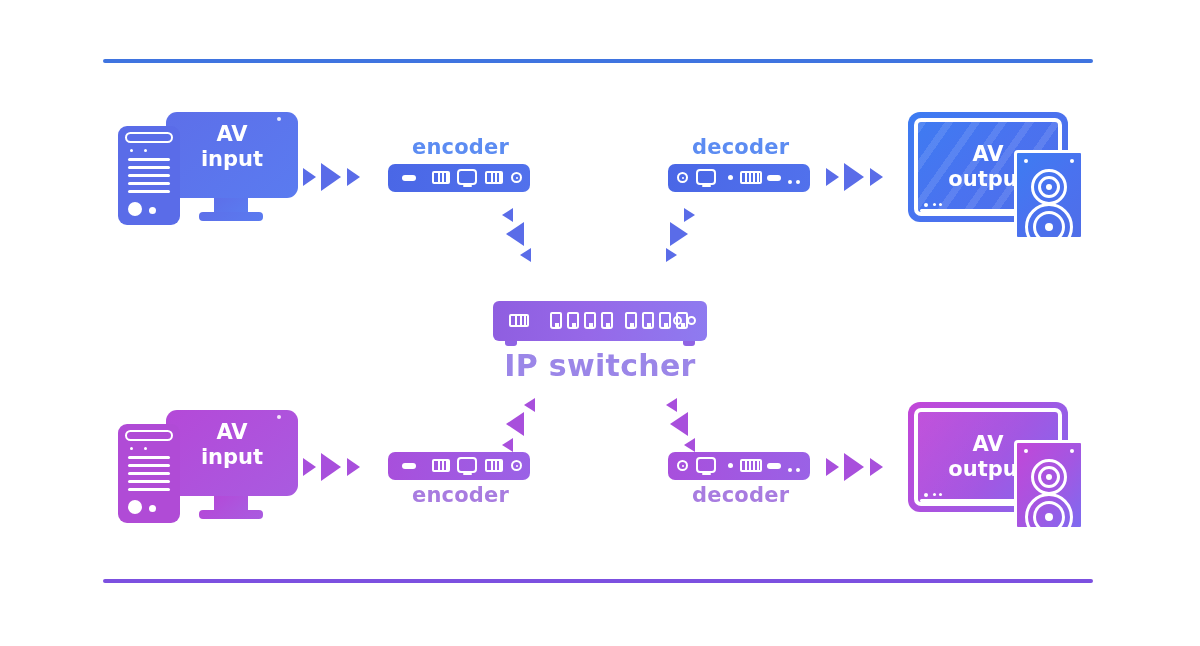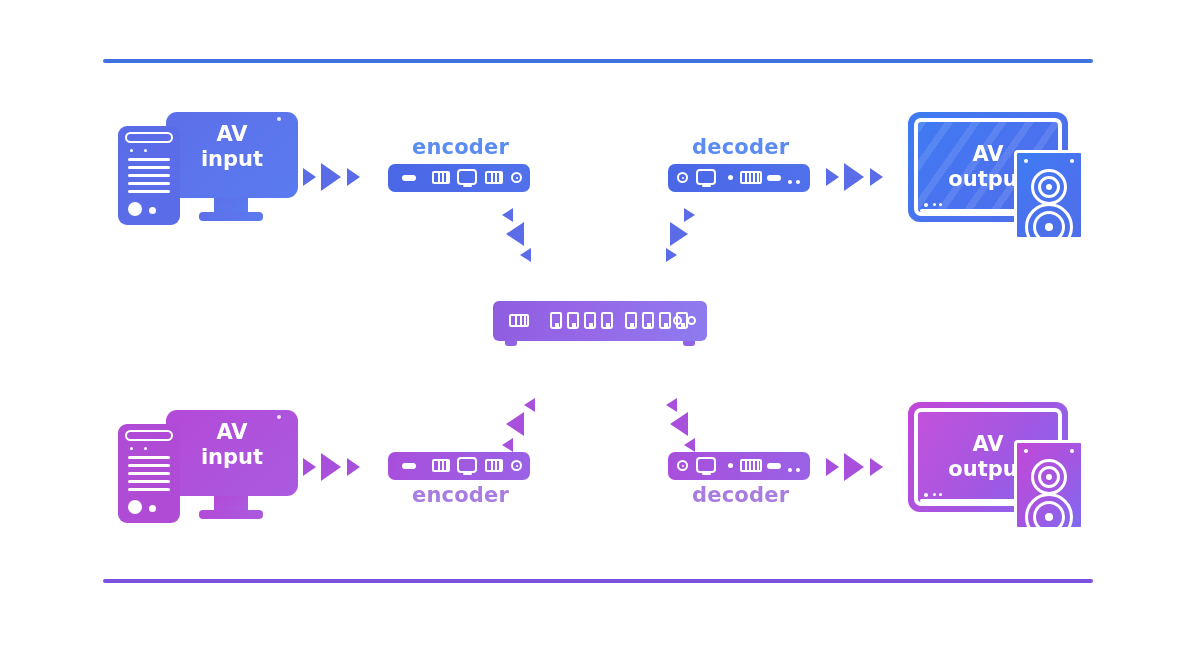--- a/index.html
+++ b/index.html
@@ -286,20 +286,21 @@
       <div class="port" style="left:149px;"></div>
       <div class="port" style="left:166px;"></div>
       <div class="port" style="left:183px;"></div>
 
     </div>
     <div class="led" style="left:180px;top:15px;"></div>
     <div class="led" style="left:194px;top:15px;"></div>
     <div class="foot f1"></div>
     <div class="foot f2"></div>
   </div>
+  <div id="switcher-label">IP switcher</div>
 
   <div class="diag" style="left:498px;top:398px;">
     <div class="dt" style="left:26px;top:0;border-width:7px 11px 7px 0;border-color:transparent #a84fdc transparent transparent;"></div>
     <div class="dt" style="left:8px;top:14px;border-width:12px 18px 12px 0;border-color:transparent #a84fdc transparent transparent;"></div>
     <div class="dt" style="left:4px;top:40px;border-width:7px 11px 7px 0;border-color:transparent #a84fdc transparent transparent;"></div>
   </div>
 
   <div class="diag" style="left:662px;top:398px;">
     <div class="dt" style="left:4px;top:0;border-width:7px 11px 7px 0;border-color:transparent #a84fdc transparent transparent;"></div>
     <div class="dt" style="left:8px;top:14px;border-width:12px 18px 12px 0;border-color:transparent #a84fdc transparent transparent;"></div>

